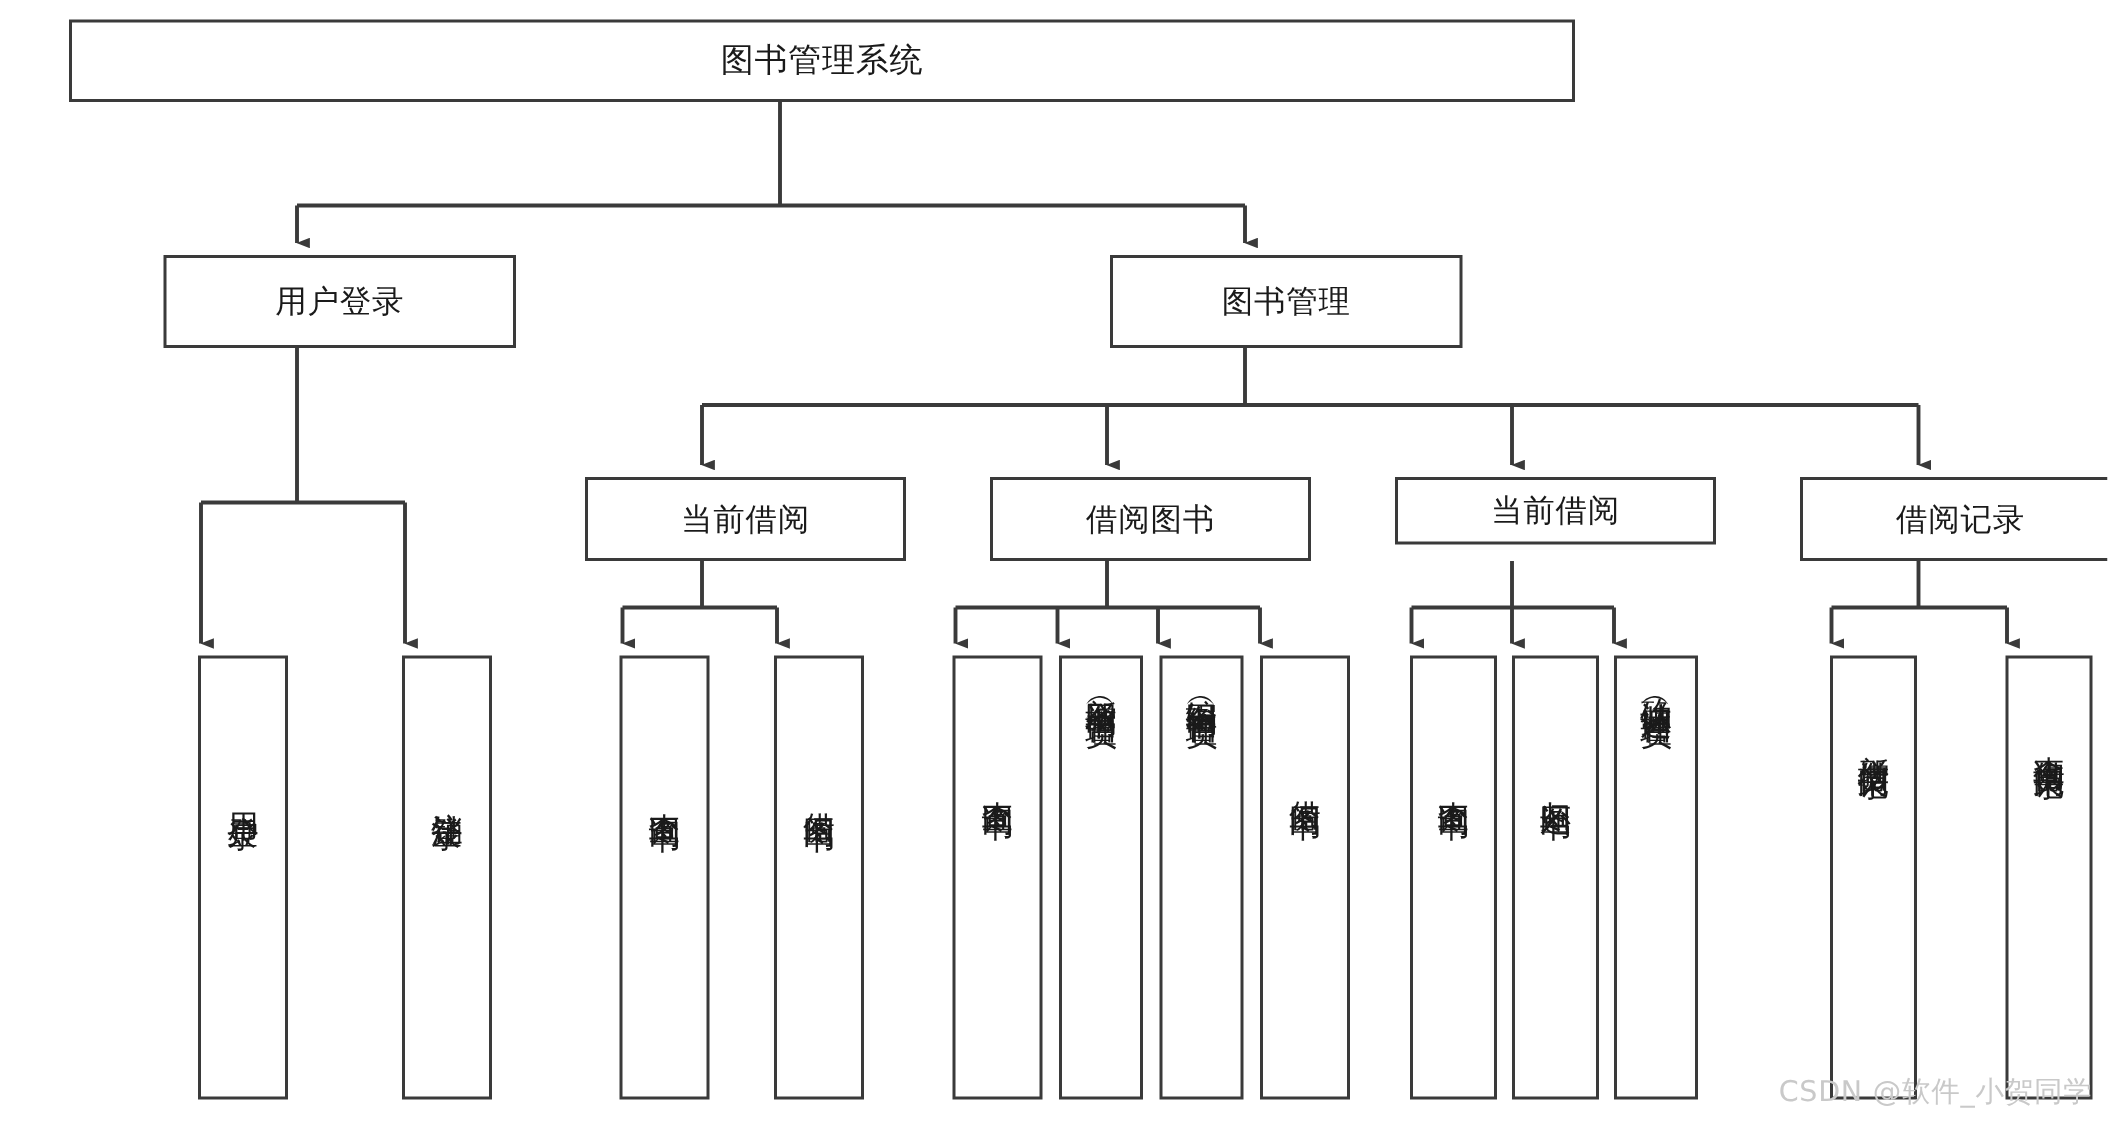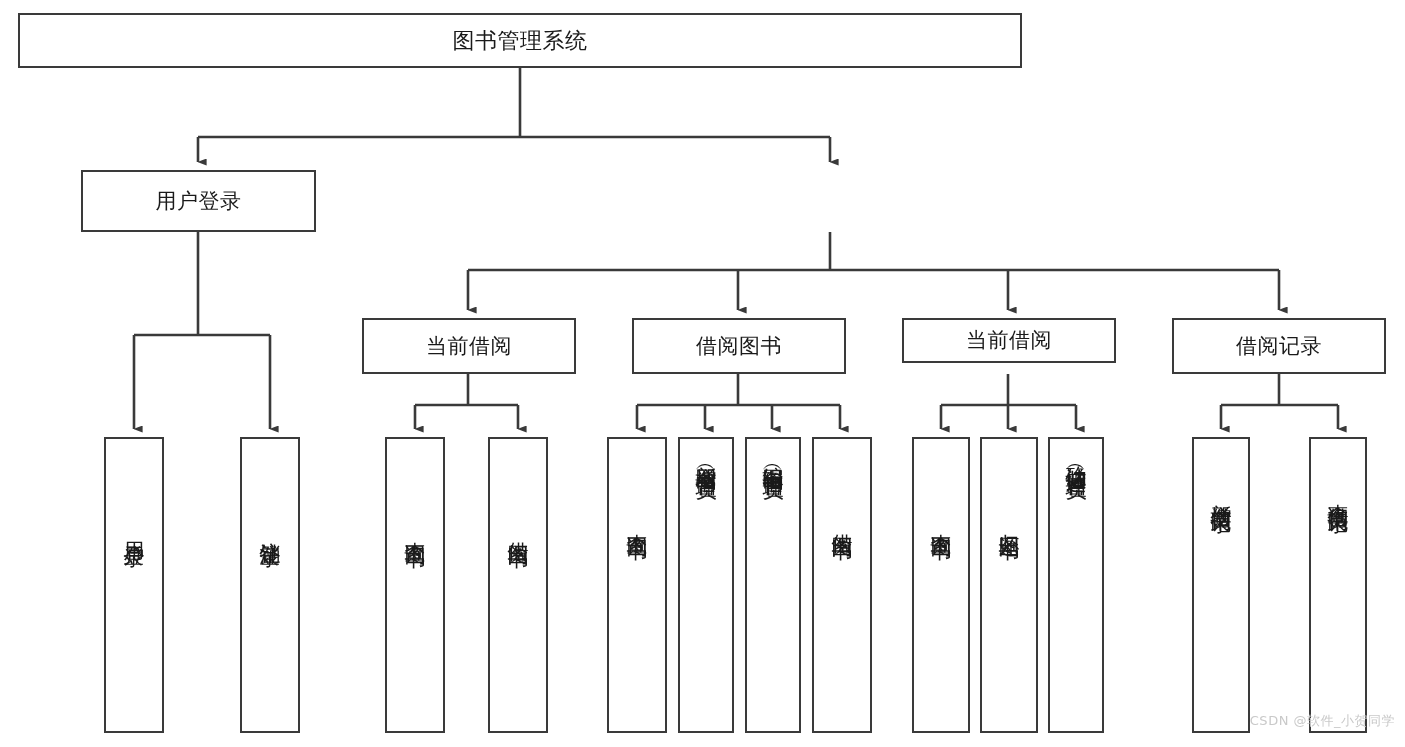--- a/index.html
+++ b/index.html
@@ -29,20 +29,21 @@
   .node {
     position: absolute;
     box-sizing: border-box;
     background: #ffffff;
     border: 2px solid #3a3a3a;
     display: flex;
     align-items: center;
     justify-content: center;
     color: #1a1a1a;
     z-index: 2;
+    margin-left: 28px;
   }
   .node-label {
     display: block;
     text-align: center;
     line-height: 1.18;
     letter-spacing: 0.5px;
     white-space: nowrap;
   }
   
   .node.horiz .node-label {
@@ -73,22 +74,22 @@
   }
   .node.vert.tall .node-label {
     margin-top: 4px;
   }
   .node.vert.rec .node-label {
     margin-top: 42px;
   }
   .watermark {
     position: absolute;
     right: 10px;
-    bottom: 17px;
-    font-size: 13px;
+    bottom: 6px;
+    font-size: 19px;
     color: #c9c9c9;
     letter-spacing: 0.5px;
     white-space: nowrap;
     z-index: 3;
     font-family: "DejaVu Sans", "Liberation Sans", sans-serif;
     margin-top: 48px;
   }
 </style>
 </head>
 <body>
@@ -158,20 +159,23 @@
   </svg>
 
   <div class="node horiz root" style="left:18px; top:13px; width:1004px; height:55px;">
     <span class="node-label">图书管理系统</span>
   </div>
 
   <div class="node horiz" style="left:81px; top:170px; width:235px; height:62px;">
     <span class="node-label">用户登录</span>
   </div>
 
+  <div class="node horiz" style="left:712px; top:170px; width:235px; height:62px;">
+    <span class="node-label">图书管理</span>
+  </div>
 
   <div class="node horiz" style="left:362px; top:318px; width:214px; height:56px;">
     <span class="node-label">当前借阅</span>
   </div>
 
   <div class="node horiz" style="left:632px; top:318px; width:214px; height:56px;">
     <span class="node-label">借阅图书</span>
   </div>
 
   <div class="node horiz" style="left:902px; top:318px; width:214px; height:45px;">

